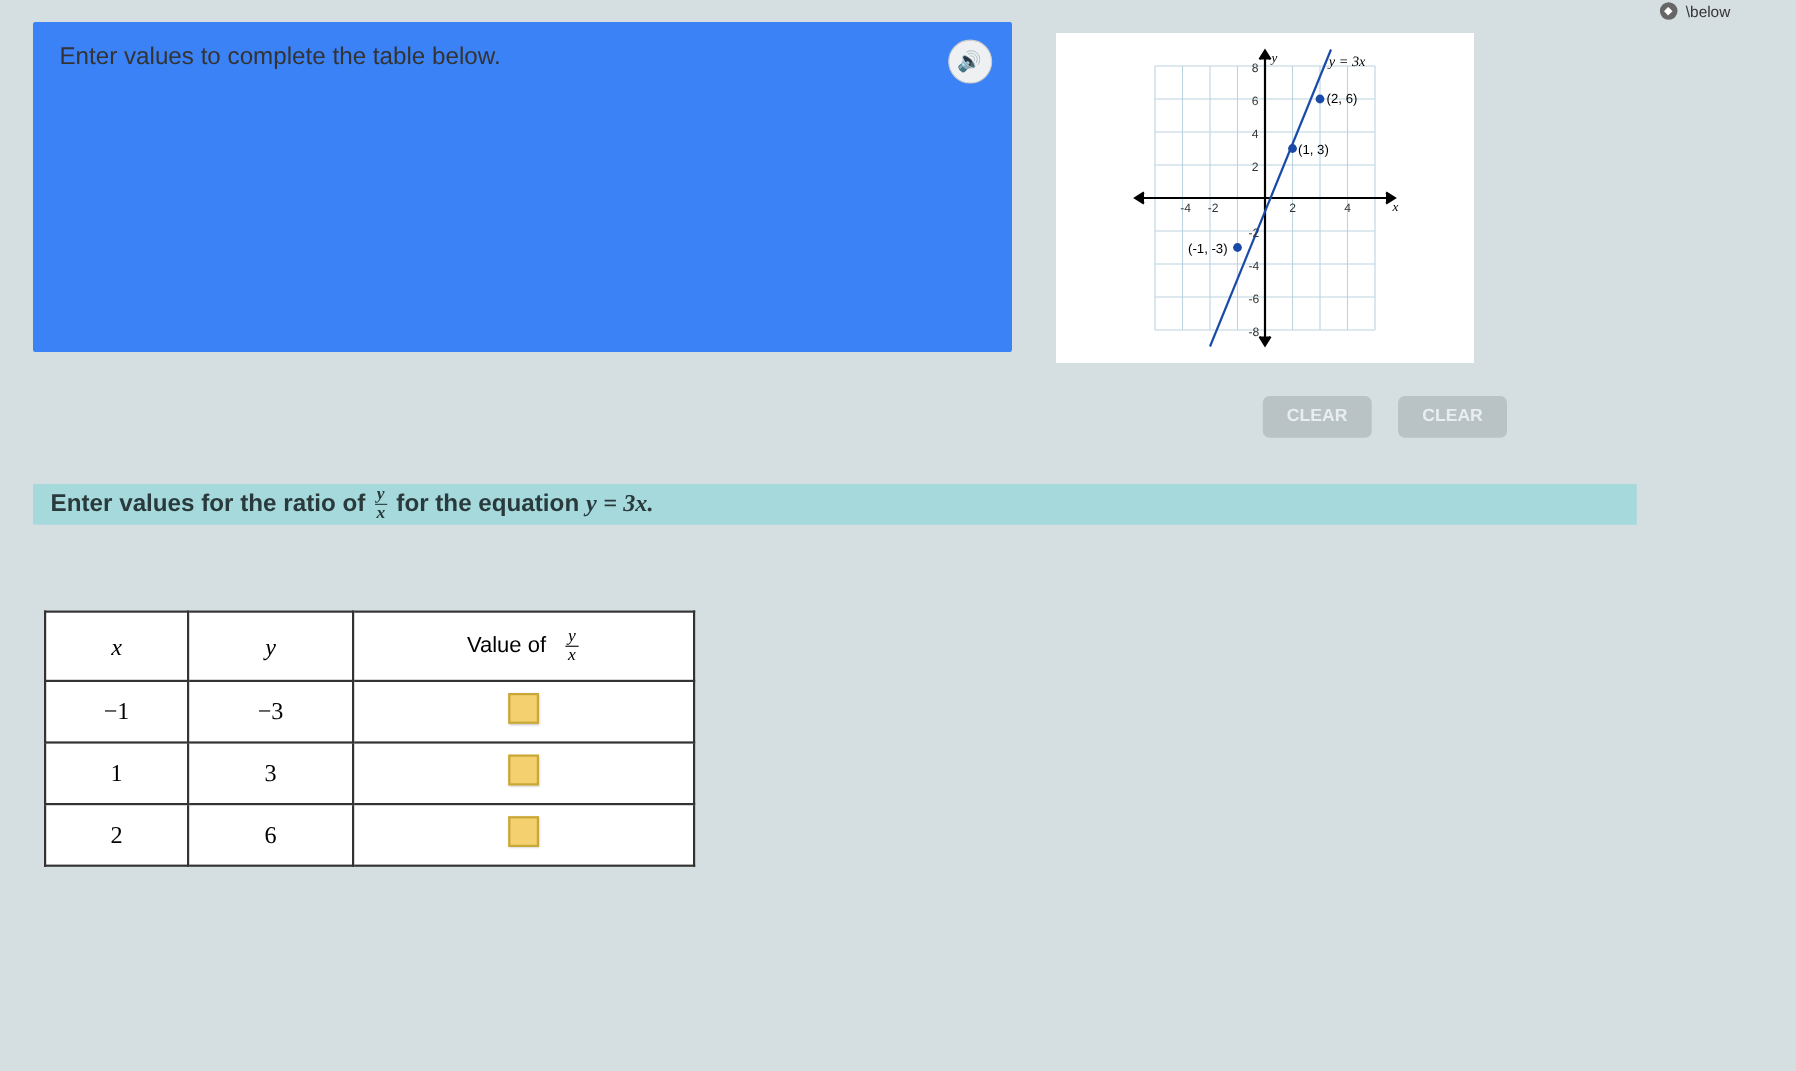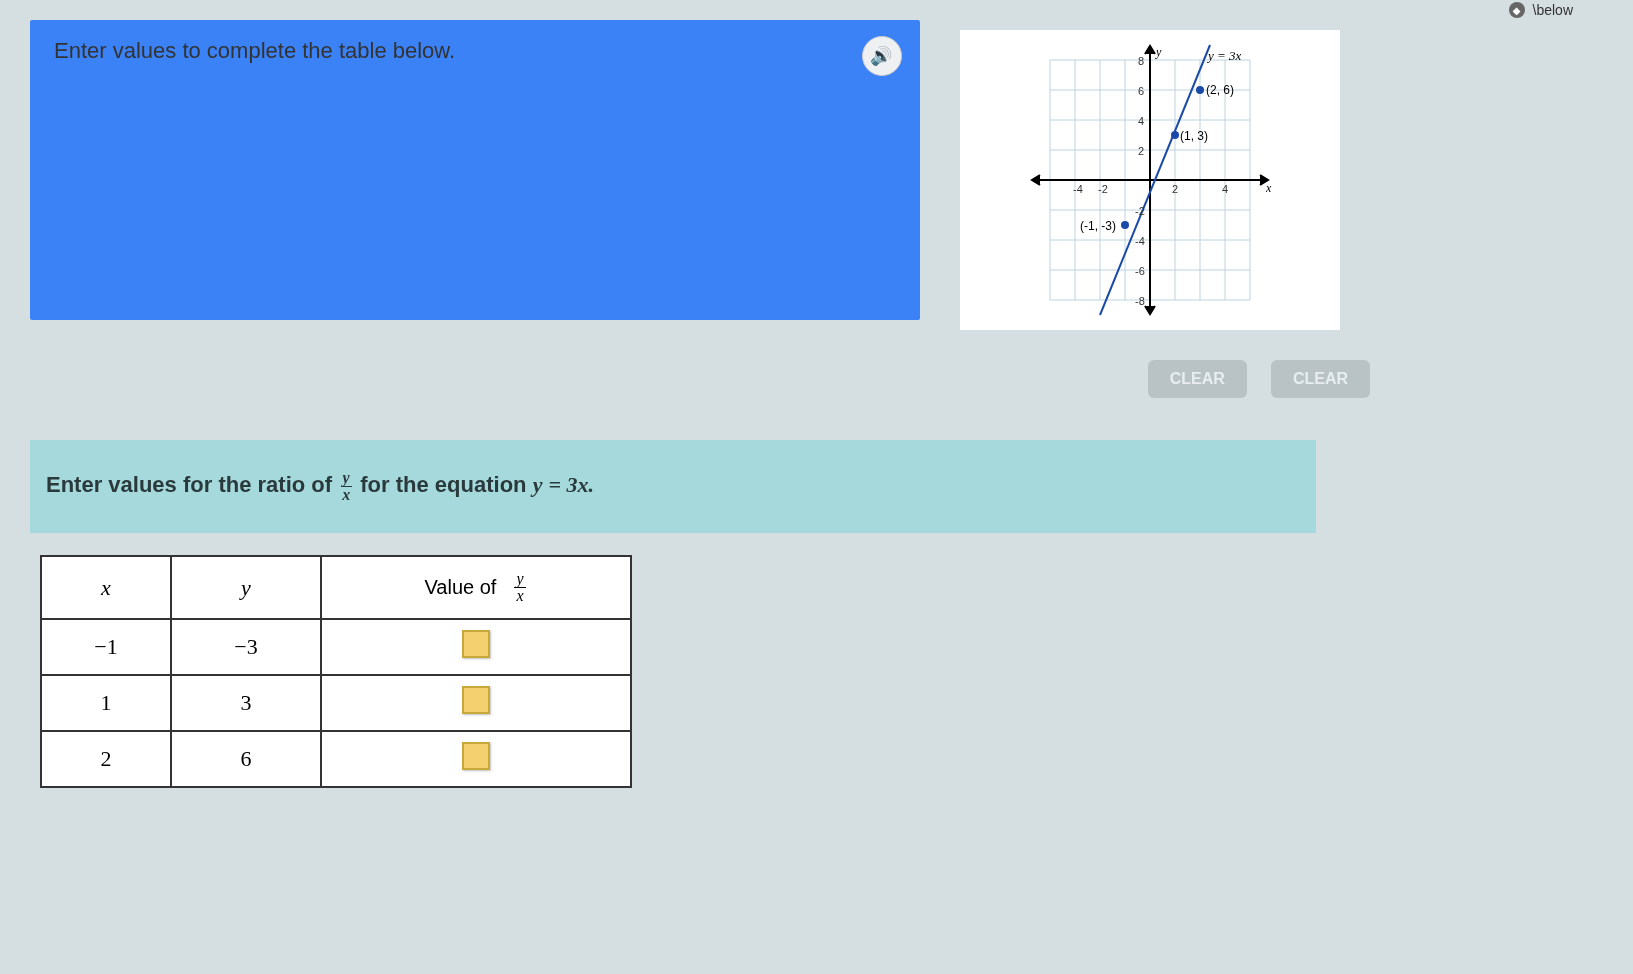--- a/index.html
+++ b/index.html
@@ -74,23 +74,23 @@
     font-weight: bold;
     border: none;
     cursor: pointer;
     color: #fff;
   }
   .btn.clear { background: #b9c3c6; color: #e8eef0; }
   .btn.check { background: #b9c3c6; color: #e8eef0; }
   .sub-header {
     position: absolute;
     left: 30px; top: 440px;
-    width: 1286px;
+    width: 1458px;
     background: #a6d9dc;
-    padding: 30px 16px;
+    padding: 2px 16px;
     font-size: 22px;
     font-weight: bold;
     color: #2a3a3c;
   }
   .sub-header .mi { font-style: italic; font-family: 'Times New Roman', serif; }
   .frac {
     display: inline-flex; flex-direction: column; align-items: center;
     vertical-align: middle; font-size: 16px; line-height: 1;
     font-style: italic; font-family: 'Times New Roman', serif;
     margin: 0 2px;

